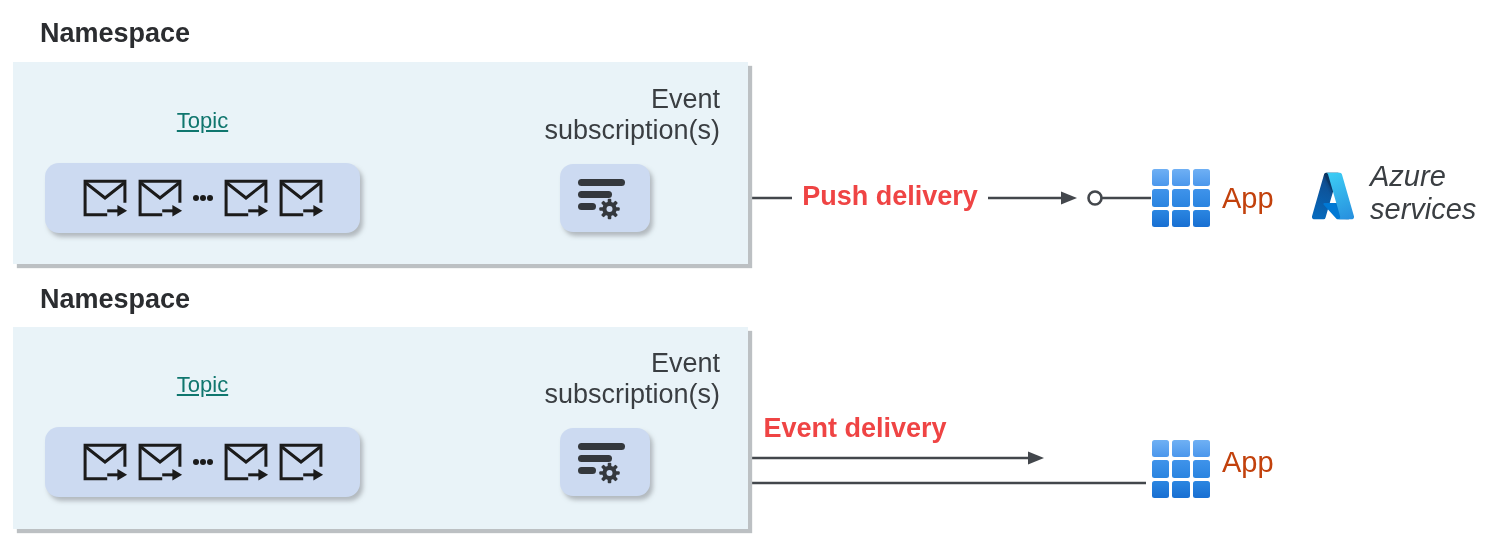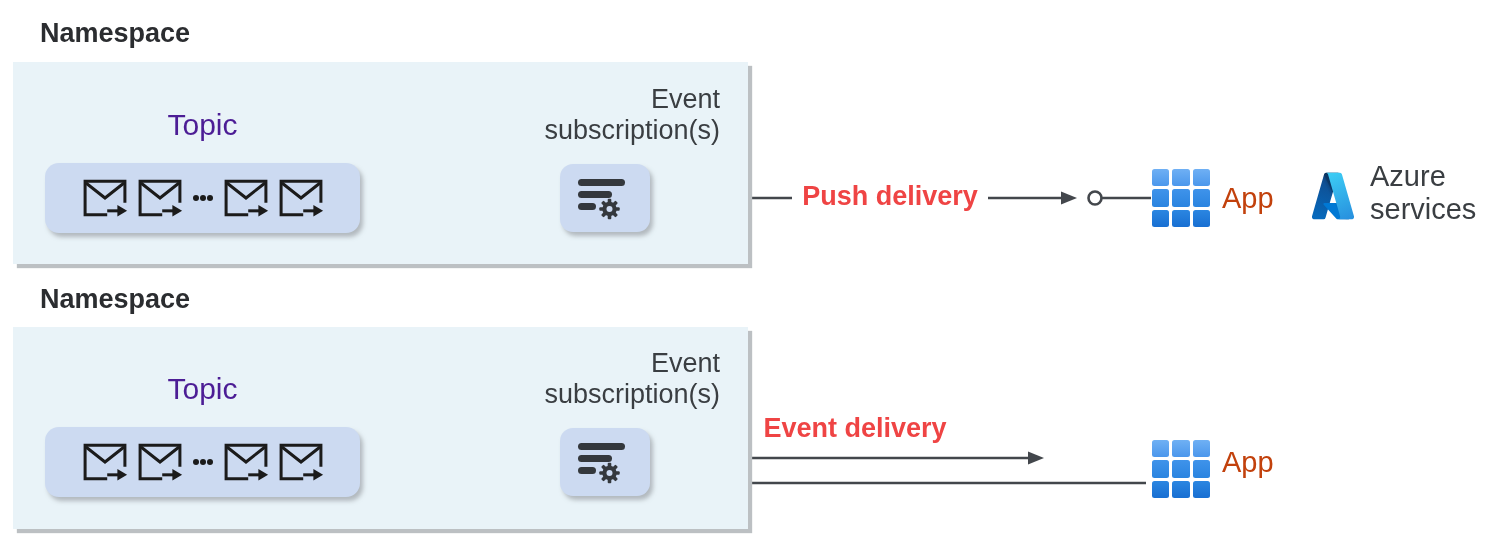--- a/index.html
+++ b/index.html
@@ -8,21 +8,21 @@
     font-family:"Liberation Sans",sans-serif;overflow:hidden;
   }
   
   .ns-label{position:absolute;left:16px;font-weight:700;font-size:27px;color:#2b2d30;margin-left:24px;}
   .ns-label.s0{top:18px;} .ns-label.s1{top:284px;}
   .ns-box{position:absolute;left:13px;width:735px;height:202px;background:#e9f3f8;
           box-shadow:4px 4px 1px #bcc0c3;}
   .ns-box.s0{top:62px;} .ns-box.s1{top:327px;}
   
   .topic-label{position:absolute;left:45px;width:315px;text-align:center;
-               font-size:30px;color:#4c1d95;}
+               font-size:22px;color:#0f766e;text-decoration:underline;}
   .topic-label.s0{top:108px;} .topic-label.s1{top:372px;}
   .topic-node{position:absolute;left:45px;width:315px;height:70px;background:#ccdaf1;
               border-radius:14px;box-shadow:3px 4px 4px rgba(125,130,136,.5);
               display:flex;align-items:center;justify-content:center;gap:9px;}
   .topic-node.s0{top:163px;} .topic-node.s1{top:427px;}
   
   .sub-label{position:absolute;left:480px;width:240px;text-align:right;
              font-size:27px;line-height:31px;color:#3a3e42;}
   .sub-label.s0{top:84px;} .sub-label.s1{top:348px;}
   .sub-node{position:absolute;left:560px;width:90px;height:68px;background:#ccdaf1;
@@ -40,21 +40,21 @@
   .app-grid.s0{left:1152px;top:169px;} .app-grid.s1{left:1152px;top:440px;}
   .app-grid .cell{border-radius:2.5px;}
   .app-grid .r1{background:linear-gradient(#6fb0f4,#4b97ec);}
   .app-grid .r2{background:linear-gradient(#3f93ea,#2a84e0);}
   .app-grid .r3{background:linear-gradient(#2b86e1,#186fd2);}
   .app-label{position:absolute;font-size:29px;color:#c2410c;}
   .app-label.s0{left:1222px;top:182px;} .app-label.s1{left:1222px;top:446px;}
   
   .azure-logo{position:absolute;left:1310px;top:169px;width:46px;height:54px;}
   .azure-label{position:absolute;left:1370px;top:160px;font-size:29px;
-               line-height:33px;color:#3a3e42;}
+               line-height:33px;color:#3a3e42;font-style:italic;}
   
   svg.connectors{position:absolute;left:0;top:0;pointer-events:none;}
   .env-svg{display:block;}
 </style>
 </head>
 <body>
 
 <svg width="0" height="0" style="position:absolute" aria-hidden="true">
   <defs>
     <g id="env-glyph">

